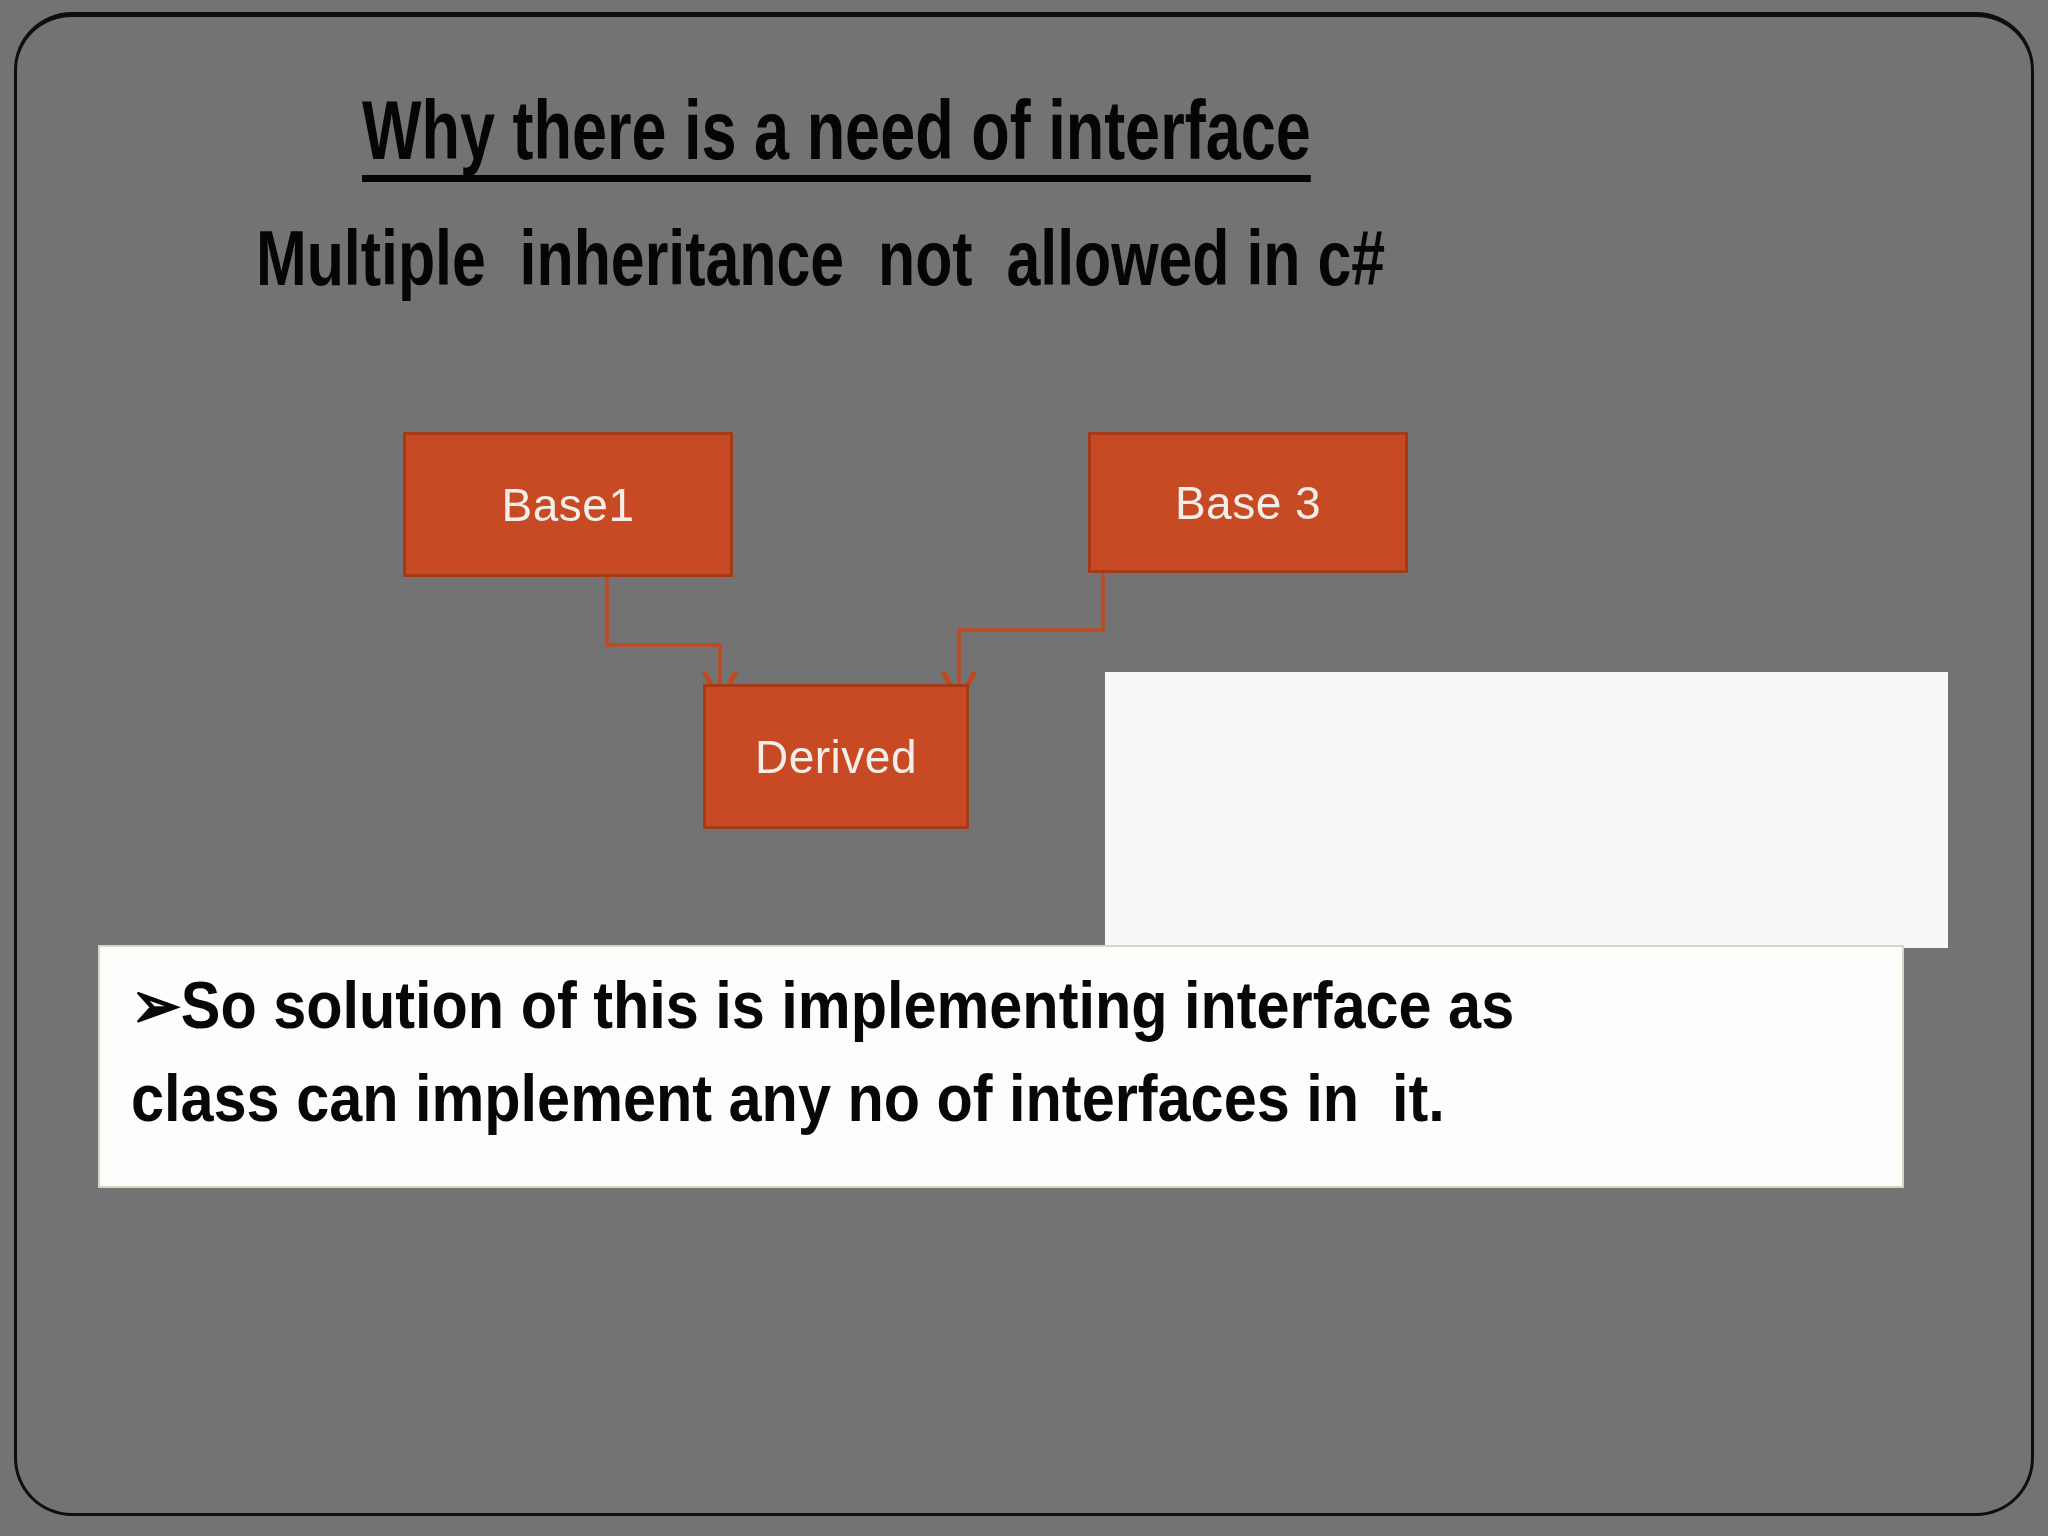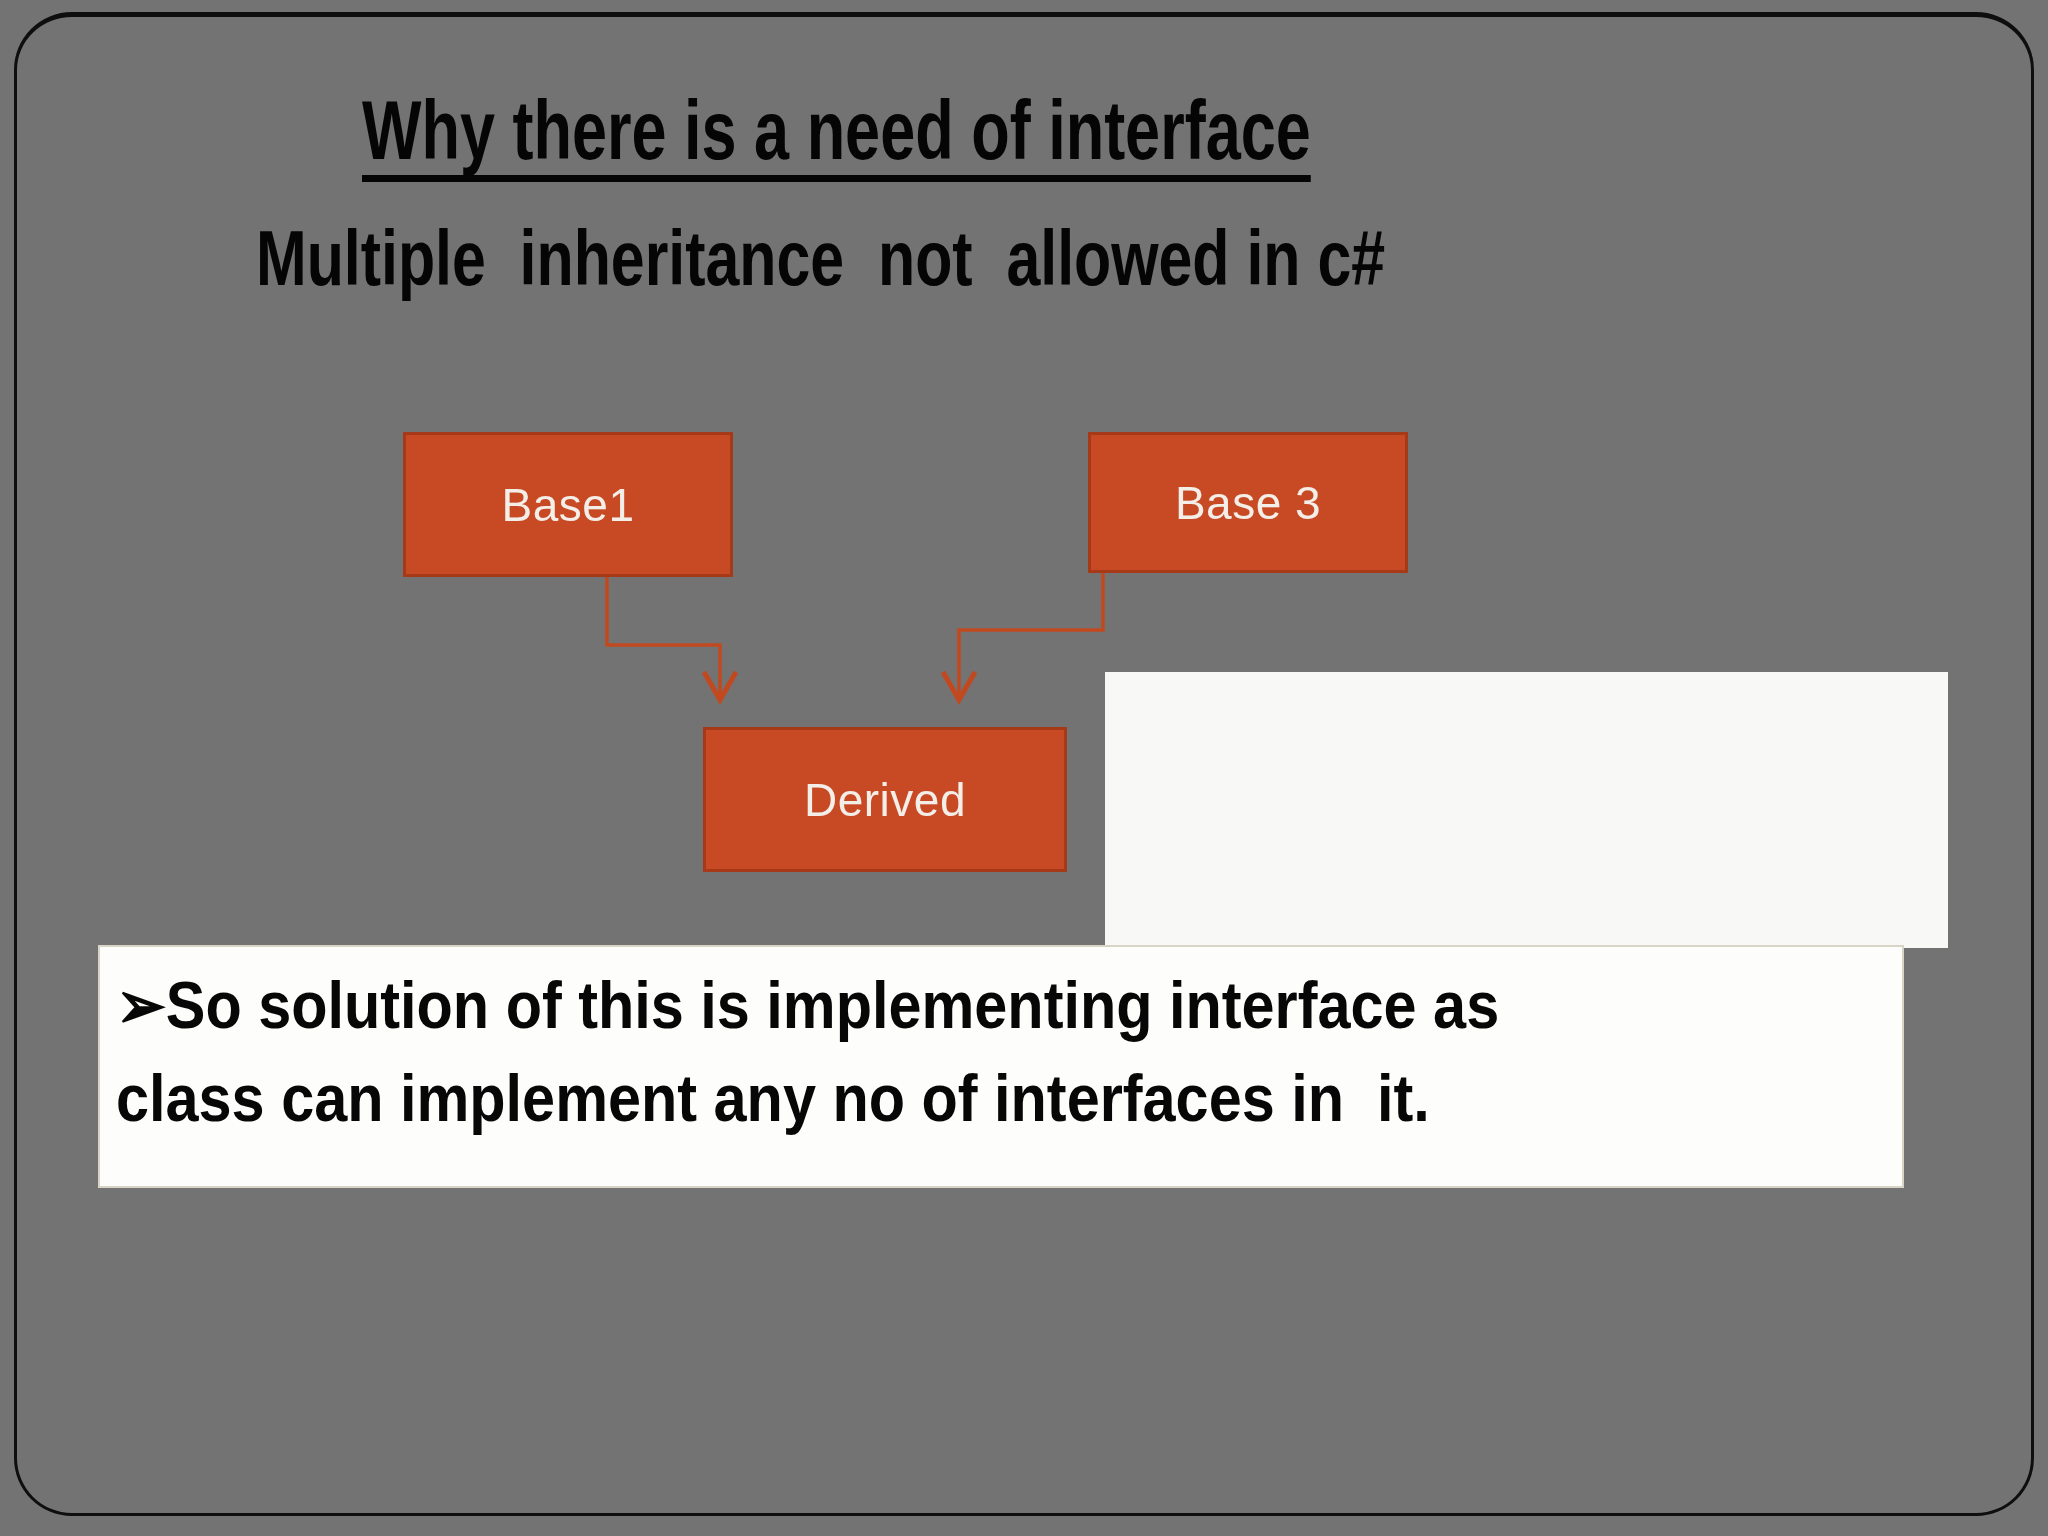--- a/index.html
+++ b/index.html
@@ -82,37 +82,37 @@
     z-index: 3;
   }
   .node-label {
     color: #f3eee8;
     font-size: 46px;
     font-weight: normal;
     letter-spacing: 0.5px;
   }
   .node-base1   { left: 403px;  top: 432px; width: 330px; height: 145px; }
   .node-base2   { left: 1088px; top: 432px; width: 320px; height: 141px; }
-  .node-derived { left: 703px;  top: 727px; width: 364px; height: 145px; }
+  .node-derived { left: 703px;  top: 684px; width: 266px; height: 145px; }
   .connectors {
     position: absolute;
     left: 0;
     top: 0;
     z-index: 2;
   }
   .note-box {
     position: absolute;
     left: 98px;
     top: 945px;
     width: 1806px;
     height: 243px;
     box-sizing: border-box;
     background: #fdfdfb;
     border: 2px solid #d8d5c6;
-    padding: 12px 0 0 16px;
+    padding: 12px 0 0 31px;
     z-index: 3;
   }
   .note-line {
     font-size: 66px;
     font-weight: bold;
     line-height: 93px;
     color: #070707;
     white-space: pre;
     transform: scaleX(0.90);
     transform-origin: 0 0;

